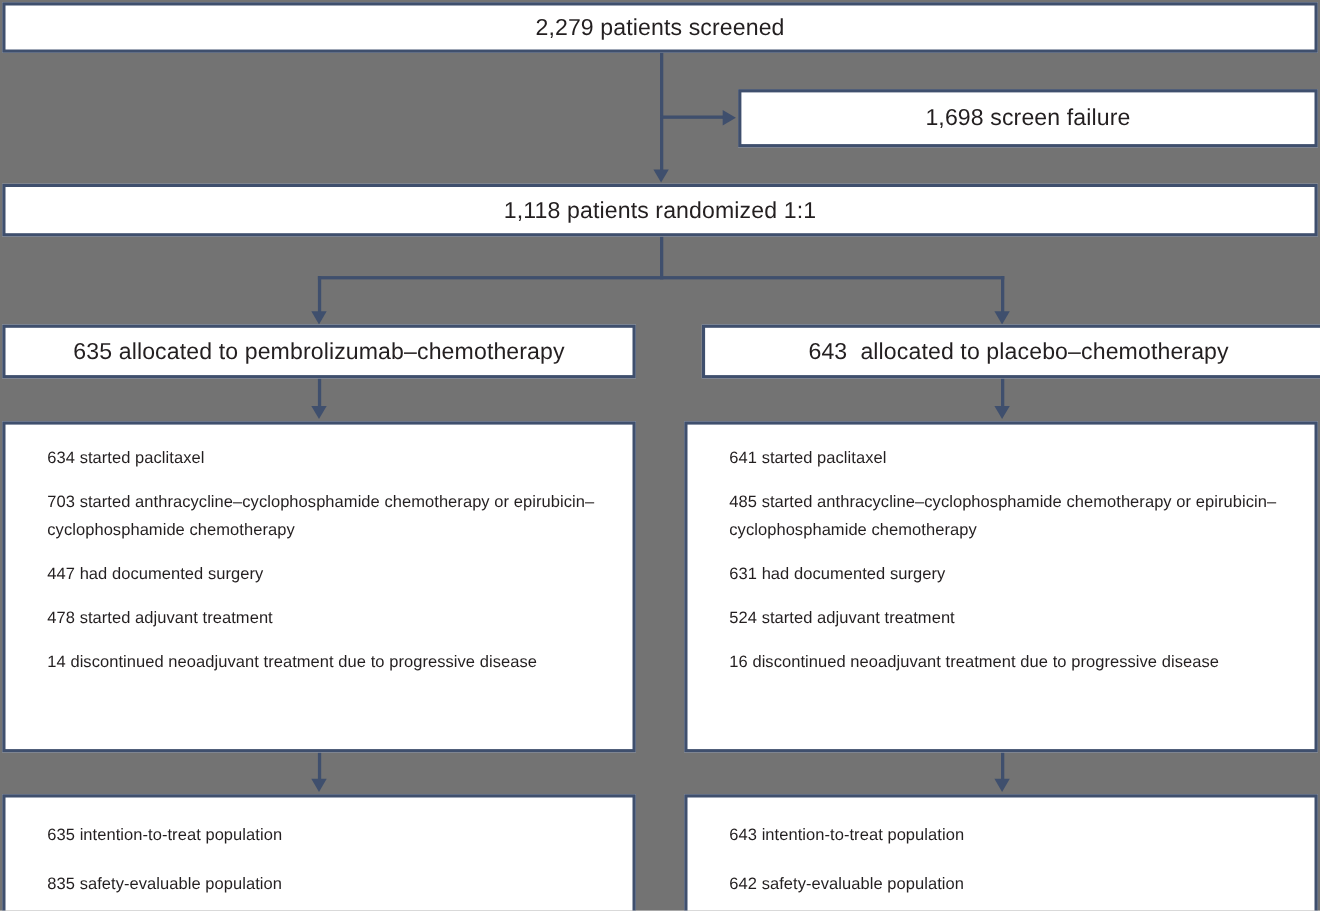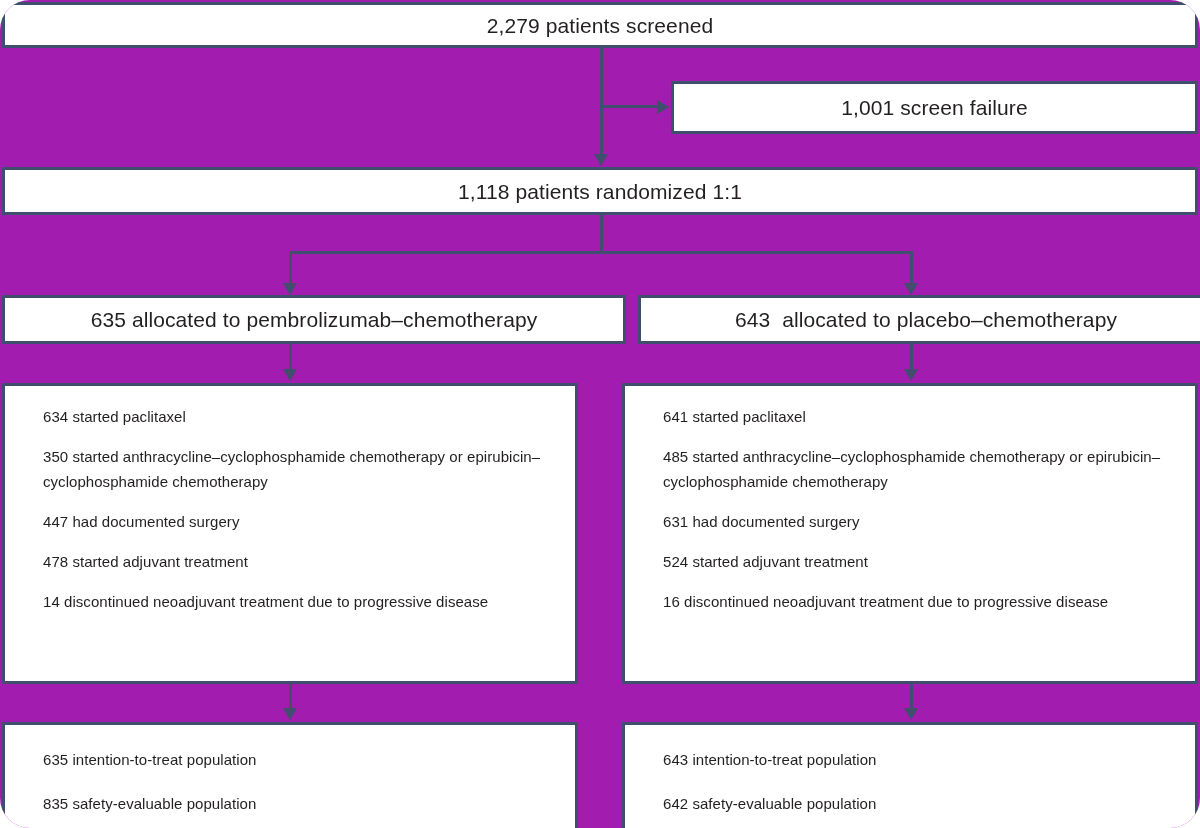--- a/index.html
+++ b/index.html
@@ -9,23 +9,22 @@
     background: #ffffff;
   }
   body {
     font-family: "Liberation Sans", sans-serif;
     color: #231f20;
   }
   #canvas {
     position: relative;
     width: 1200px;
     height: 828px;
-    background: #a21caf;
+    background: #737373;
     overflow: hidden;
-    border-radius: 30px;
   }
   .box {
     position: absolute;
     box-sizing: border-box;
     border: 3px solid #3f4f6d;
     background: #ffffff;
     z-index: 3;
   }
   .box-center {
     display: flex;
@@ -91,50 +90,50 @@
     <span class="txt">2,279 patients screened</span>
   </div>
 
   <div class="vline" style="left:600px; top:48px; height:108px;"></div>
   <div class="arrow-down" style="left:594px; top:154px;"></div>
 
   <div class="hline" style="left:600px; top:105px; width:58px;"></div>
   <div class="arrow-right" style="left:657px; top:100px;"></div>
 
   <div class="box box-center" style="left:671px; top:81px; width:527px; height:53px;">
-    <span class="txt">1,001 screen failure</span>
+    <span class="txt">1,698 screen failure</span>
   </div>
 
   <div class="box box-center" style="left:2px; top:167px; width:1196px; height:48px;">
     <span class="txt">1,118 patients randomized 1:1</span>
   </div>
 
   <div class="vline" style="left:600px; top:215px; height:39px;"></div>
   <div class="hline" style="left:289px; top:251px; width:624px;"></div>
   <div class="vline" style="left:289px; top:251px; height:34px;"></div>
   <div class="vline" style="left:910px; top:251px; height:34px;"></div>
   <div class="arrow-down" style="left:283px; top:283px;"></div>
   <div class="arrow-down" style="left:904px; top:283px;"></div>
 
-  <div class="box box-center" style="left:2px; top:295px; width:624px; height:49px;">
+  <div class="box box-center" style="left:2px; top:295px; width:576px; height:49px;">
     <span class="txt">635 allocated to pembrolizumab–chemotherapy</span>
   </div>
 
   <div class="box box-center" style="left:622px; top:295px; width:576px; height:49px;margin-left:16px;">
     <span class="txt">643  allocated to placebo–chemotherapy</span>
   </div>
 
   <div class="vline" style="left:289px; top:344px; height:27px;"></div>
   <div class="arrow-down" style="left:283px; top:369px;"></div>
   <div class="vline" style="left:910px; top:344px; height:27px;"></div>
   <div class="arrow-down" style="left:904px; top:369px;"></div>
 
   <div class="box box-list" style="left:2px; top:383px; width:576px; height:301px;">
     <p class="line-item">634 started paclitaxel</p>
-    <p class="line-item">350 started anthracycline–cyclophosphamide chemotherapy or epirubicin–cyclophosphamide chemotherapy</p>
+    <p class="line-item">703 started anthracycline–cyclophosphamide chemotherapy or epirubicin–cyclophosphamide chemotherapy</p>
     <p class="line-item">447 had documented surgery</p>
     <p class="line-item">478 started adjuvant treatment</p>
     <p class="line-item">14 discontinued neoadjuvant treatment due to progressive disease</p>
   </div>
 
   <div class="box box-list" style="left:622px; top:383px; width:576px; height:301px;">
     <p class="line-item">641 started paclitaxel</p>
     <p class="line-item">485 started anthracycline–cyclophosphamide chemotherapy or epirubicin–cyclophosphamide chemotherapy</p>
     <p class="line-item">631 had documented surgery</p>
     <p class="line-item">524 started adjuvant treatment</p>

